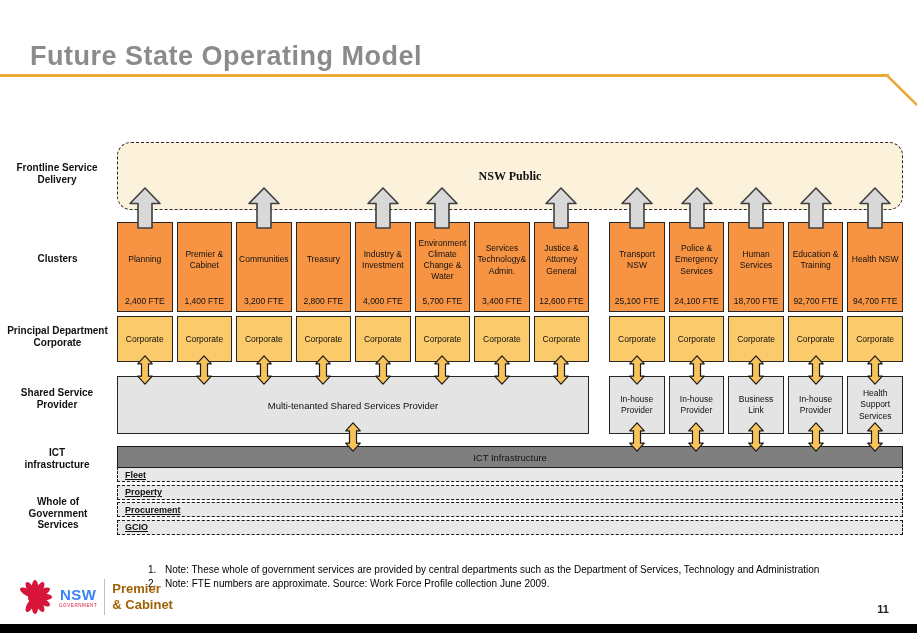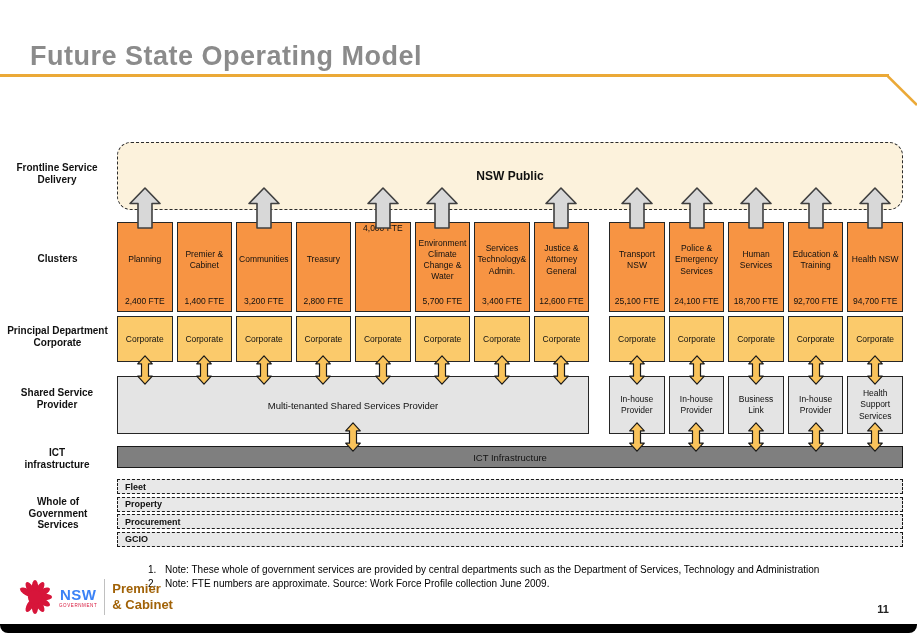--- a/index.html
+++ b/index.html
@@ -1,38 +1,38 @@
 <!DOCTYPE html>
 <html><head>
 <meta charset="utf-8">
 <style>
   * { margin:0; padding:0; box-sizing:border-box; }
   html,body { background:#ffffff; }
   body { font-family:"Liberation Sans","DejaVu Sans",sans-serif; color:#111; }
-  .slide { position:relative; width:917px; height:633px; background:#fff; overflow:hidden;border-radius:8px; }
+  .slide { position:relative; width:917px; height:633px; background:#fff; overflow:hidden; }
 
   
   .title { position:absolute; left:30px; top:41px; font-size:27px; font-weight:bold; color:#8b8b8b; letter-spacing:.5px; }
   .gold-line { position:absolute; left:0; top:74px; width:889px; height:2.6px; background:#ebA937; }
   .gold-corner { position:absolute; left:887px; top:74px; }
 
   
   .row-label { position:absolute; width:115px; text-align:center; font-size:10px; font-weight:bold; line-height:1.15; color:#111; }
   .lbl-frontline { left:12px; top:162px; width:90px; }
   .lbl-clusters  { left:0;  top:253px; }
   .lbl-corporate { left:0;  top:325px; }
   .lbl-shared    { left:12px; top:387px; width:90px; }
   .lbl-ict       { left:22px; top:447px; width:70px; }
   .lbl-wog       { left:20px; top:496px; width:76px; }
 
   
   .public-box { position:absolute; left:117px; top:142px; width:786px; height:68px;
     background:#fcf2dc; border:1.6px dashed #2b2b2b; border-radius:14px; z-index:0;
     display:flex; align-items:center; justify-content:center; }
-  .public-label { font-size:12px; font-weight:bold; color:#111; }
+  .public-label { font-size:12px; font-weight:bold; color:#111;font-family:Liberation Serif, serif; }
 
   
   .cols { position:absolute; left:117px; top:222px; width:786px; display:flex; gap:4px; z-index:5; }
   .col { flex:1; position:relative; }
   .cols > .col:nth-child(9) { margin-left:16px; }
   .cluster-box { height:90px; background:#f79443; border:1px solid #262626; display:flex; flex-direction:column; }
   .cluster-name { flex:1; display:flex; align-items:center; justify-content:center; text-align:center;
     font-size:8.5px; line-height:1.3; padding:1px 1px 0 1px; color:#101010; }
   .cluster-fte { text-align:center; font-size:8.5px; padding-bottom:5px; color:#101010; }
   .corporate-box { margin-top:4px; height:46px; background:#fbca6b; border:1px solid #262626;
@@ -51,21 +51,21 @@
     display:flex; align-items:center; justify-content:center; text-align:center;
     font-size:8.5px; line-height:1.3; padding:1px; color:#101010; }
   .inhouse-wrap > .inhouse-box:first-child { margin-left:16px; }
 
   
   .ict-bar { position:absolute; left:117px; top:446px; width:786px; height:22px; background:#7f7f7f;
     border:1px solid #1a1a1a; display:flex; align-items:center; justify-content:center;
     font-size:9.5px; color:#131313; z-index:1; }
 
   
-  .wog-rows { position:absolute; left:117px; top:479px; width:786px; }
+  .wog-rows { position:absolute; left:117px; top:467px; width:786px;text-decoration:underline; }
   .wog-row { height:15px; margin-bottom:2.5px; background:#e8e8e8; border:1.4px dashed #1a1a1a;
     display:flex; align-items:center; padding-left:7px; font-size:9px; font-weight:bold; color:#101010; }
 
   
   .notes { position:absolute; left:148px; top:563px; font-size:10px; color:#000; }
   .note { display:flex; line-height:1.35; }
   .note-num { width:17px; flex:none; }
 
   
   .logo { position:absolute; left:14px; top:578px; display:flex; align-items:center; gap:7px; }
@@ -172,20 +172,21 @@
         </svg>
       </div>
     </div>
       <div class="col">
       <div class="up-arrow">
         <svg width="32" height="42" viewBox="0 0 32 42">
           <polygon points="16,1 31,16.5 23,16.5 23,41 9,41 9,16.5 1,16.5" fill="#d8d8d8" stroke="#3f3f3f" stroke-width="1.6" stroke-linejoin="round"></polygon>
         </svg>
       </div>
       <div class="cluster-box">
+        <div class="cluster-name">Industry &amp; Investment</div>
         <div class="cluster-fte">4,000 FTE</div>
       </div>
       <div class="corporate-box">
         <span>Corporate</span>
       </div>
       <div class="link-arrow corp">
         <svg width="16" height="30" viewBox="0 0 16 30">
           <polygon points="8,0.8 15.3,8.8 11.5,8.8 11.5,21.2 15.3,21.2 8,29.2 0.7,21.2 4.5,21.2 4.5,8.8 0.7,8.8" fill="#f9c35b" stroke="#1a1a1a" stroke-width="1.2" stroke-linejoin="round"></polygon>
         </svg>
       </div>

